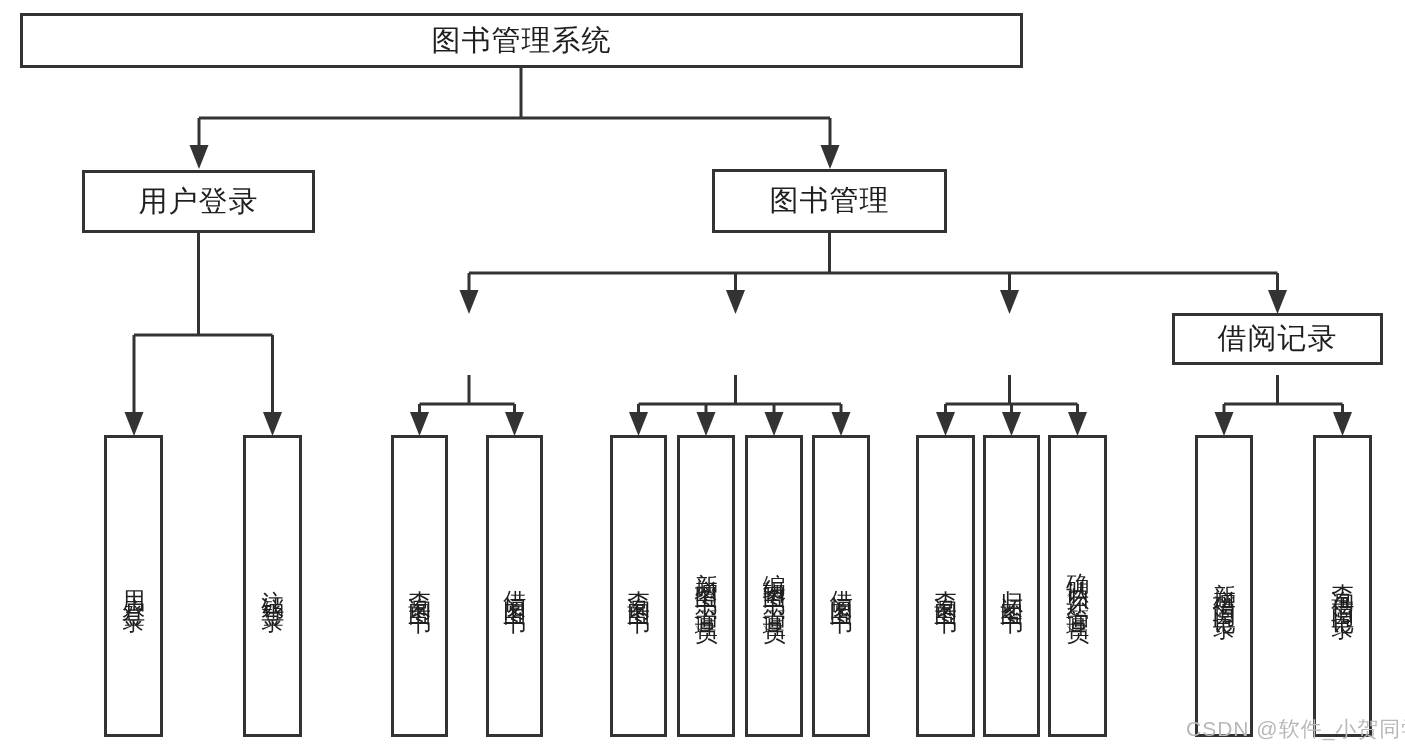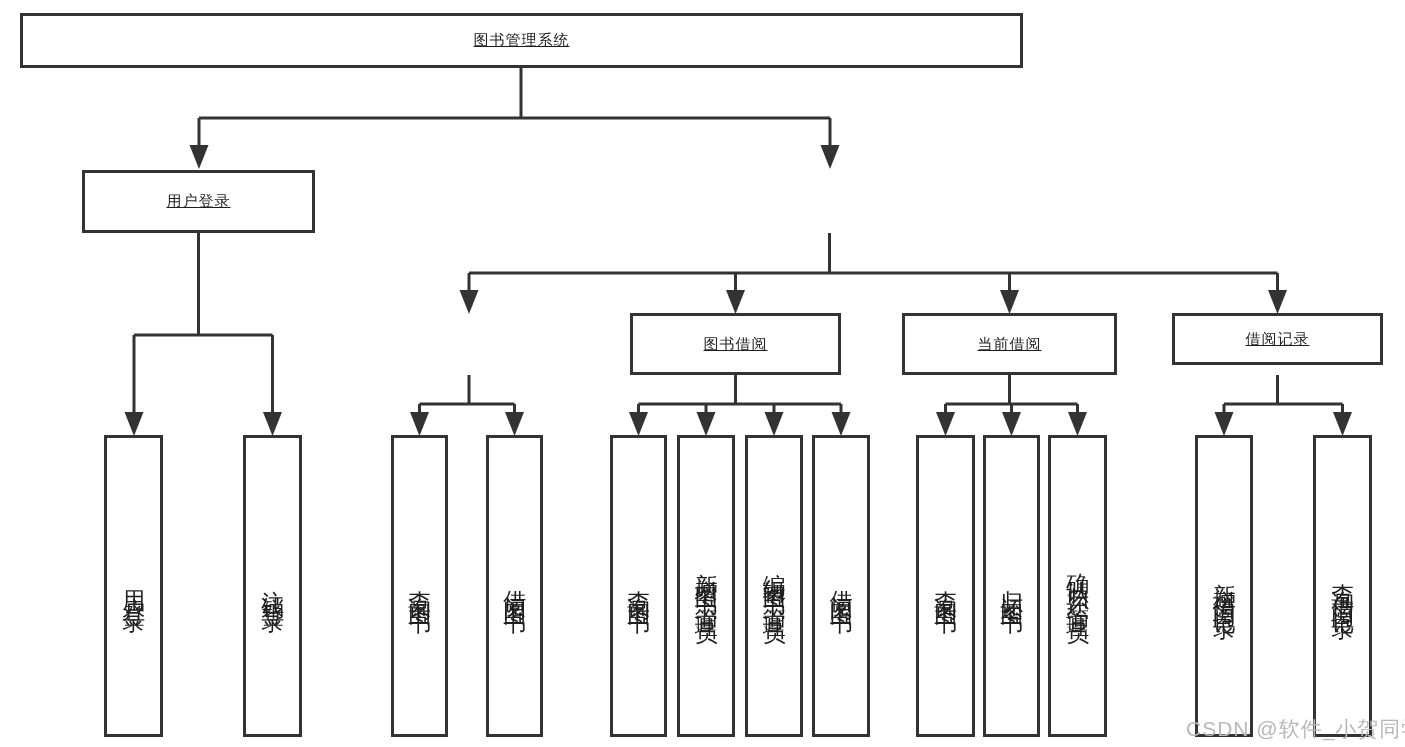--- a/index.html
+++ b/index.html
@@ -23,21 +23,21 @@
   .node {
     position: absolute;
     box-sizing: border-box;
     border: 3px solid var(--line);
     background: #ffffff;
     display: flex;
     align-items: center;
     justify-content: center;
     color: var(--text);
   }
-  .h-node { font-size: 15px; letter-spacing: 1px; text-decoration: underline; }
+  .h-node { font-size: 29px; letter-spacing: 1px; }
   .v-node span {
     writing-mode: vertical-rl;
     text-orientation: mixed;
     font-size: 23px;
     letter-spacing: 7px;
     line-height: 1.1;
     white-space: nowrap;
   }
   .watermark {
     position: absolute;
@@ -117,27 +117,24 @@
       <polygon points="1333,412 1352,412 1342.5,436"></polygon>
   </svg>
 
   <div class="node h-node" style="left:20px;top:13px;width:1003px;height:55px">
     <span>图书管理系统</span>
   </div>
 
   <div class="node h-node" style="left:82px;top:170px;width:233px;height:63px">
     <span>用户登录</span>
   </div>
+  <div class="node h-node" style="left:712px;top:169px;width:235px;height:64px">
+    <span>图书管理</span>
+  </div>
 
-  <div class="node h-node" style="left:630px;top:313px;width:211px;height:62px">
-    <span>图书借阅</span>
-  </div>
-  <div class="node h-node" style="left:902px;top:313px;width:215px;height:62px">
-    <span>当前借阅</span>
-  </div>
   <div class="node h-node" style="left:1172px;top:313px;width:211px;height:52px">
     <span>借阅记录</span>
   </div>
 
   <div class="node v-node" style="left:104px;top:435px;width:59px;height:302px">
     <span>用户登录</span>
   </div>
   <div class="node v-node" style="left:243px;top:435px;width:59px;height:302px">
     <span>注销登录</span>
   </div>

